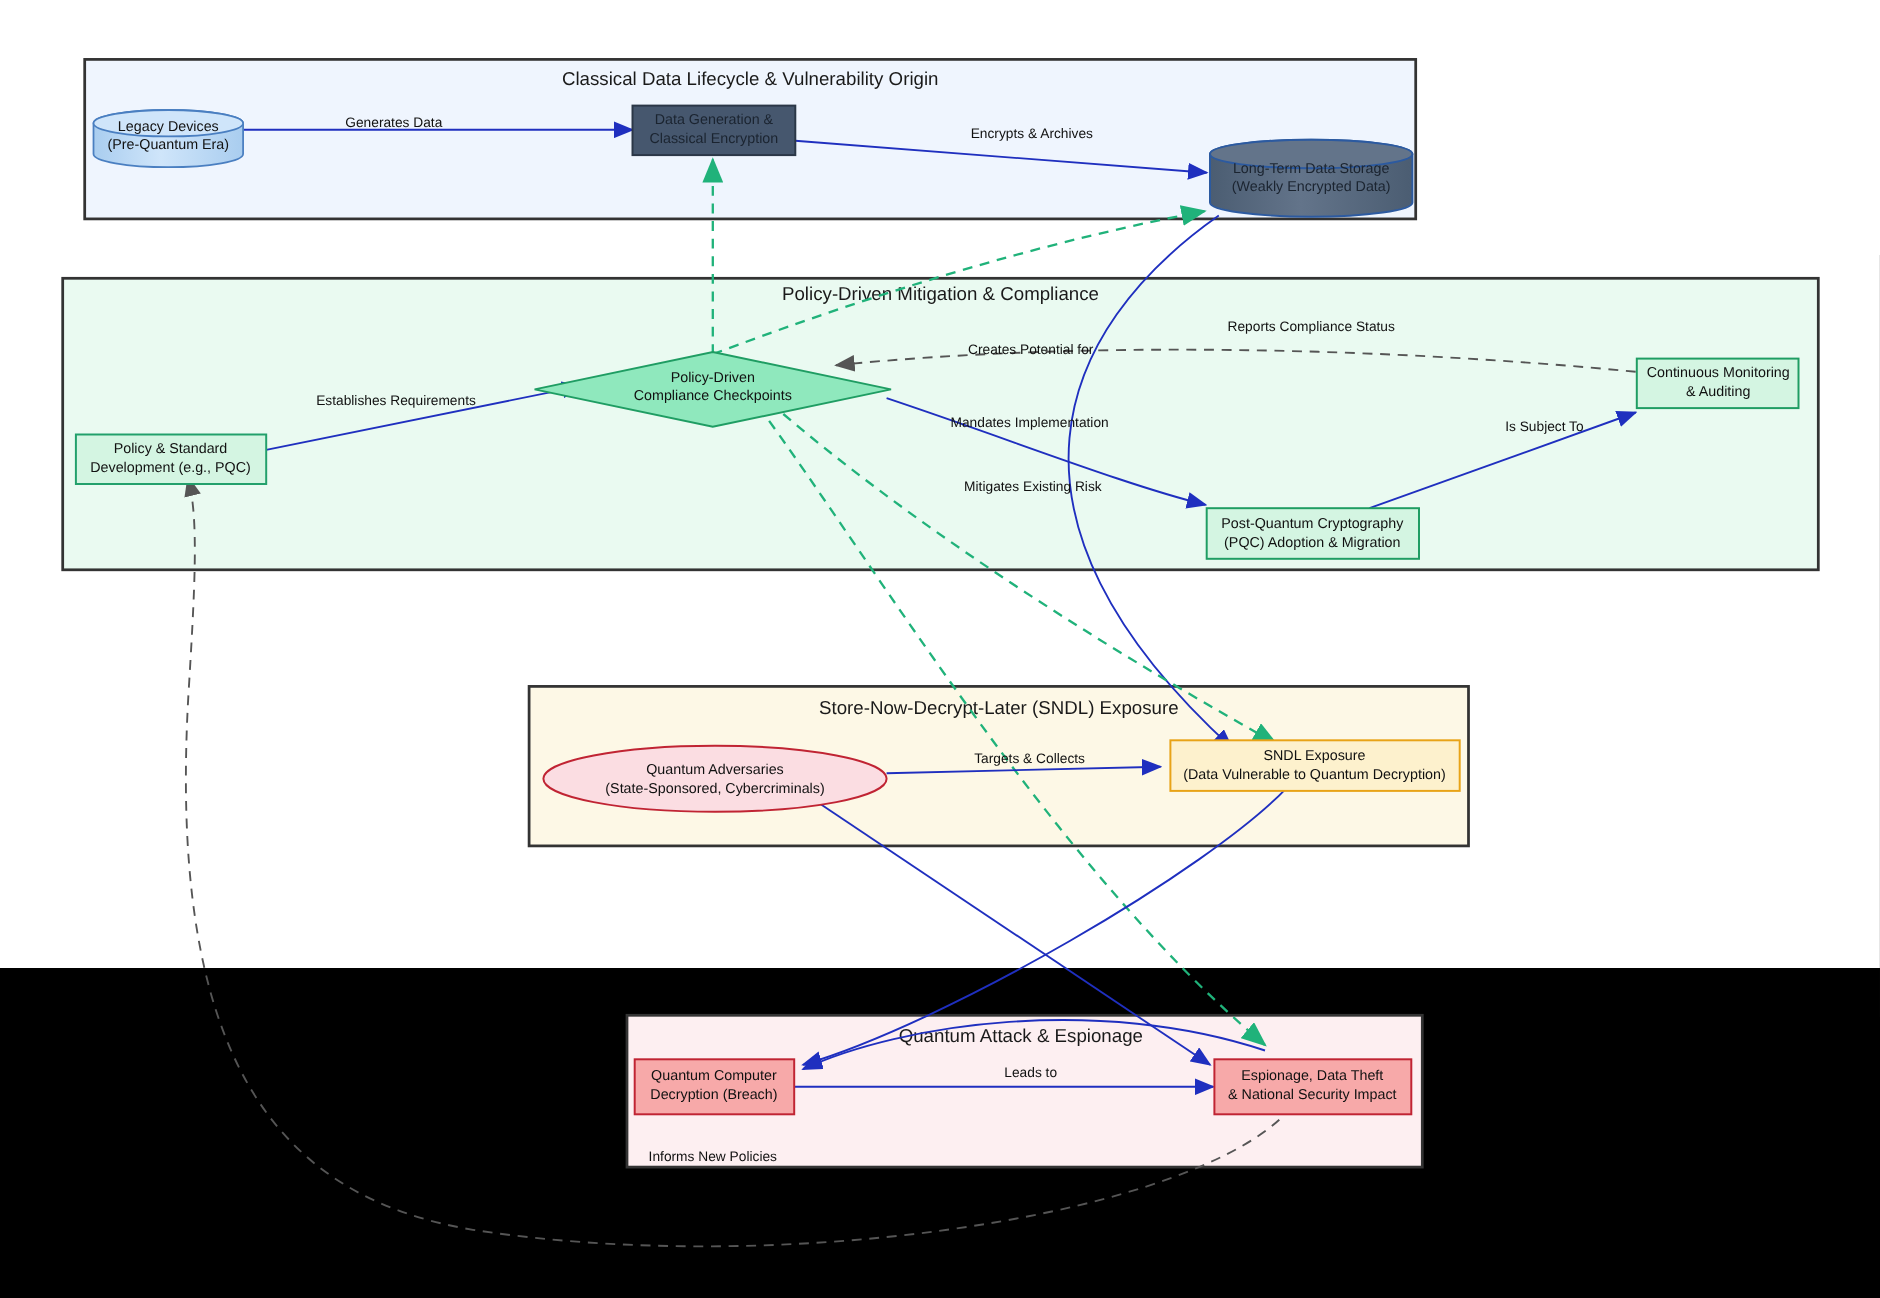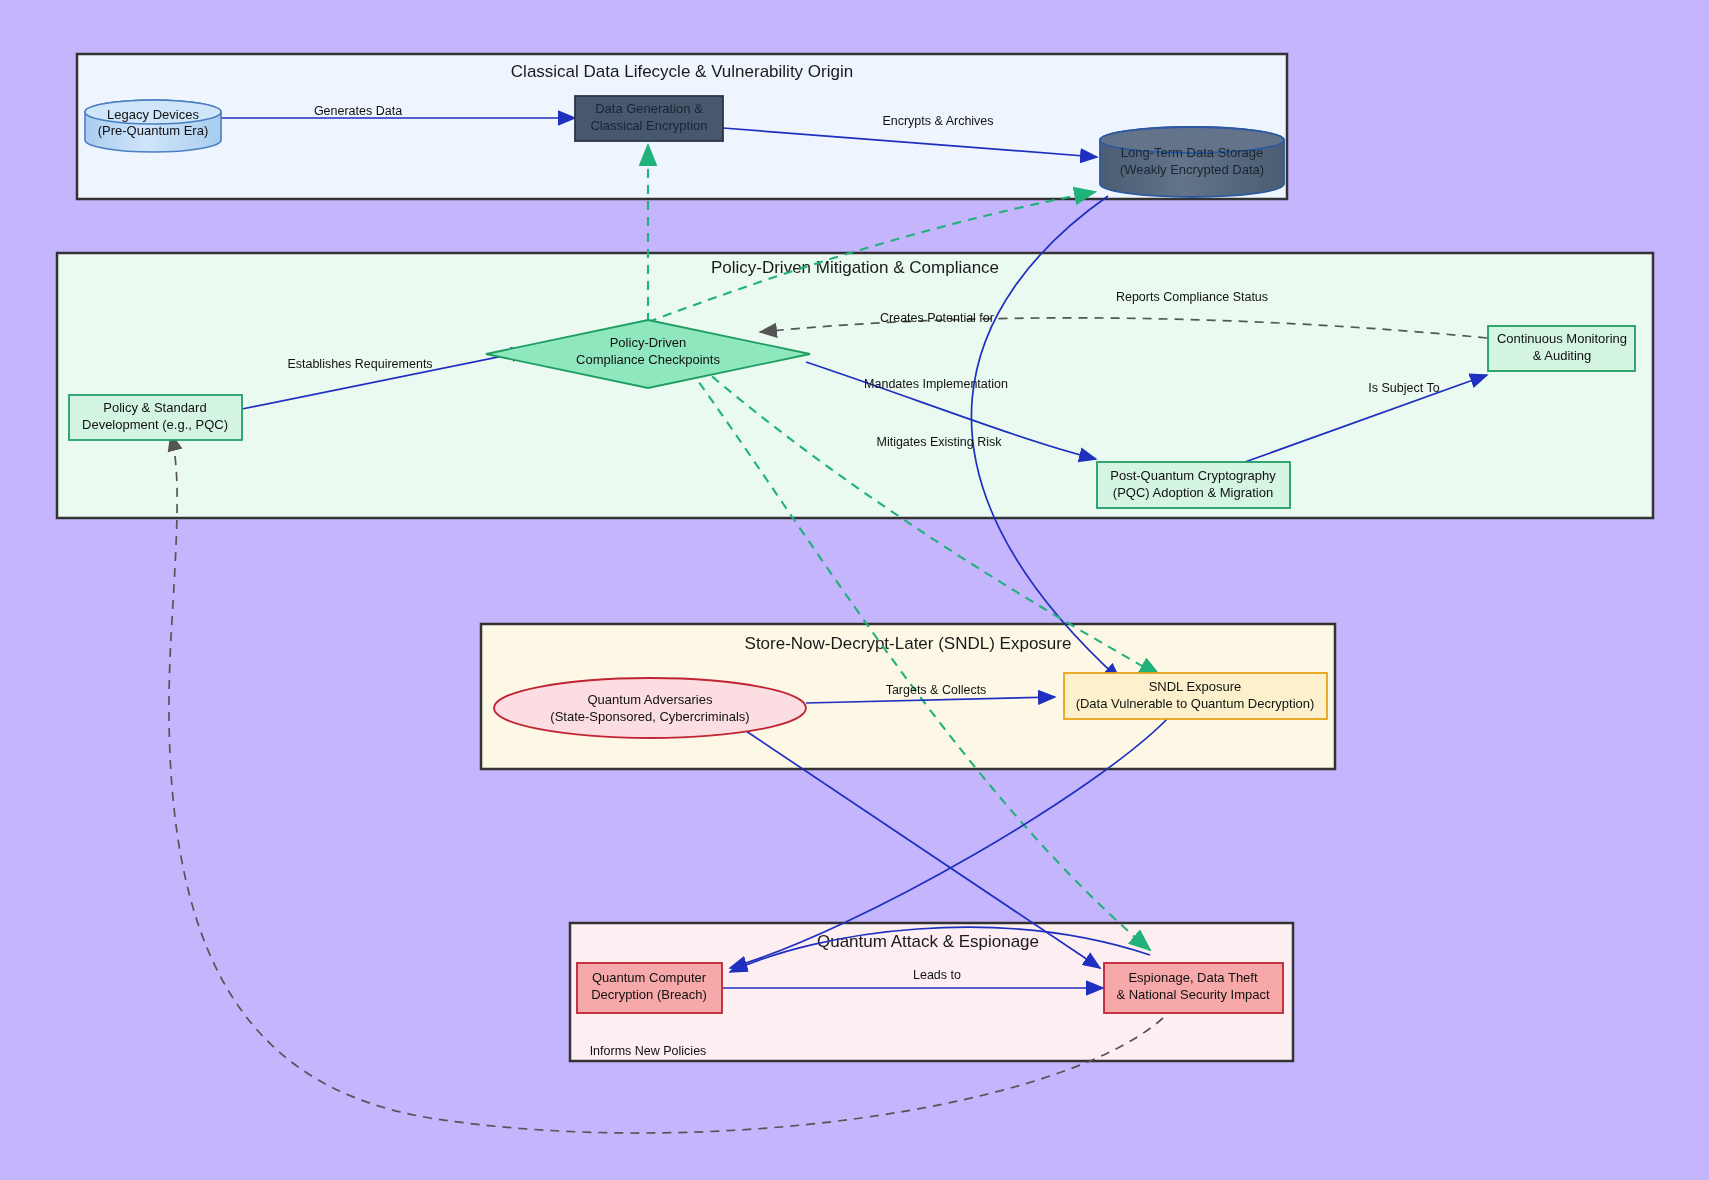--- a/index.html
+++ b/index.html
@@ -1,17 +1,17 @@
 <!DOCTYPE html>
 <html><head>
 <meta charset="utf-8">
 <style>
   html,body{margin:0;padding:0;background:#000;}
   body{width:1709px;height:1180px;font-family:"Liberation Sans",sans-serif;overflow:hidden;}
-  #stage{position:relative;width:1709px;height:1180px;background:#c4b5fd;}
+  #stage{position:relative;width:1709px;height:880px;background:#ffffff;}
   svg#canvas{position:absolute;left:0;top:0;width:1709px;height:1180px;}
   .cluster-title{font-size:17px;fill:#1a1a1a;text-anchor:middle;font-family:"Liberation Sans",sans-serif;}
   .edge-label{font-size:12.5px;fill:#111;text-anchor:middle;font-family:"Liberation Sans",sans-serif;}
   .node-label{font-size:13px;fill:#111;text-anchor:middle;font-family:"Liberation Sans",sans-serif;}
   .node-label-dark{font-size:13px;fill:#1b2430;text-anchor:middle;font-family:"Liberation Sans",sans-serif;}
   .eline{fill:none;stroke:#1f2fbf;stroke-width:1.7;}
   .gdash{fill:none;stroke:#20b27a;stroke-width:2.1;stroke-dasharray:9 7;}
   .graydash{fill:none;stroke:#555;stroke-width:1.7;stroke-dasharray:9 7;}
 </style>
 </head>

